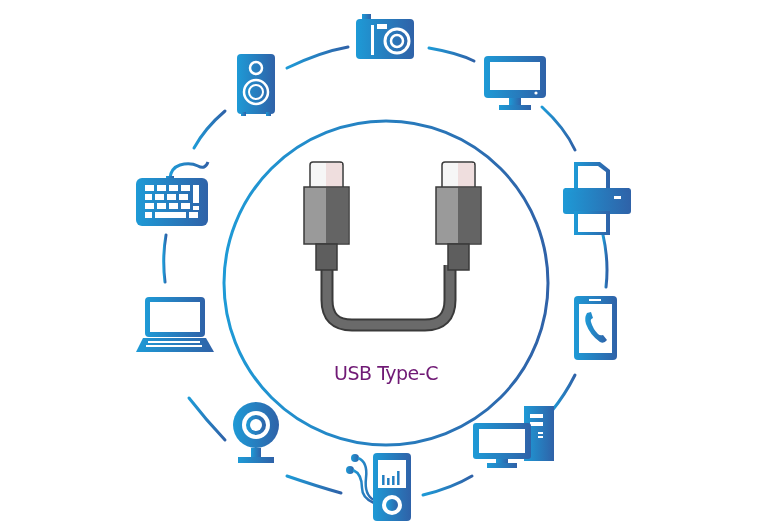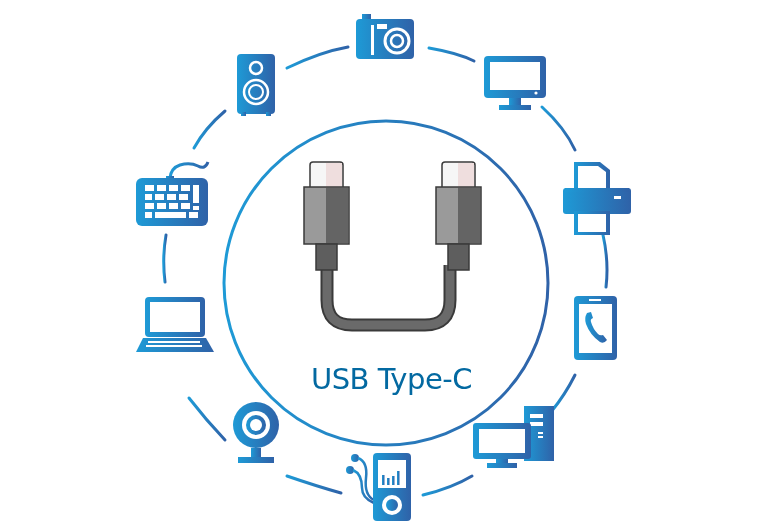--- a/index.html
+++ b/index.html
@@ -1,20 +1,20 @@
 <!DOCTYPE html>
 <html><head>
 <meta charset="utf-8">
 <style>
   html, body { margin:0; padding:0; background:#ffffff; }
   body { width:768px; height:531px; position:relative; overflow:hidden; font-family:"DejaVu Sans", sans-serif; }
   #stage { position:absolute; left:0; top:0; width:768px; height:531px; }
   .label {
-    position:absolute; left:300px; top:362px; width:172px; text-align:right;
-    font-family:"DejaVu Sans", sans-serif; font-size:29px; color:#0369a1; letter-spacing:-0.5px;
+    position:absolute; left:300px; top:362px; width:172px; text-align:center;
+    font-family:"DejaVu Sans", sans-serif; font-size:19px; color:#701a75; letter-spacing:-0.5px;
   }
 </style>
 </head>
 <body>
 
 <div id="stage">
 <svg width="768" height="531" viewBox="0 0 768 531" xmlns="http://www.w3.org/2000/svg">
   <defs>
     <linearGradient id="ig" x1="0" y1="0" x2="1" y2="0">
       <stop offset="0" stop-color="#1e9ad6"></stop>

